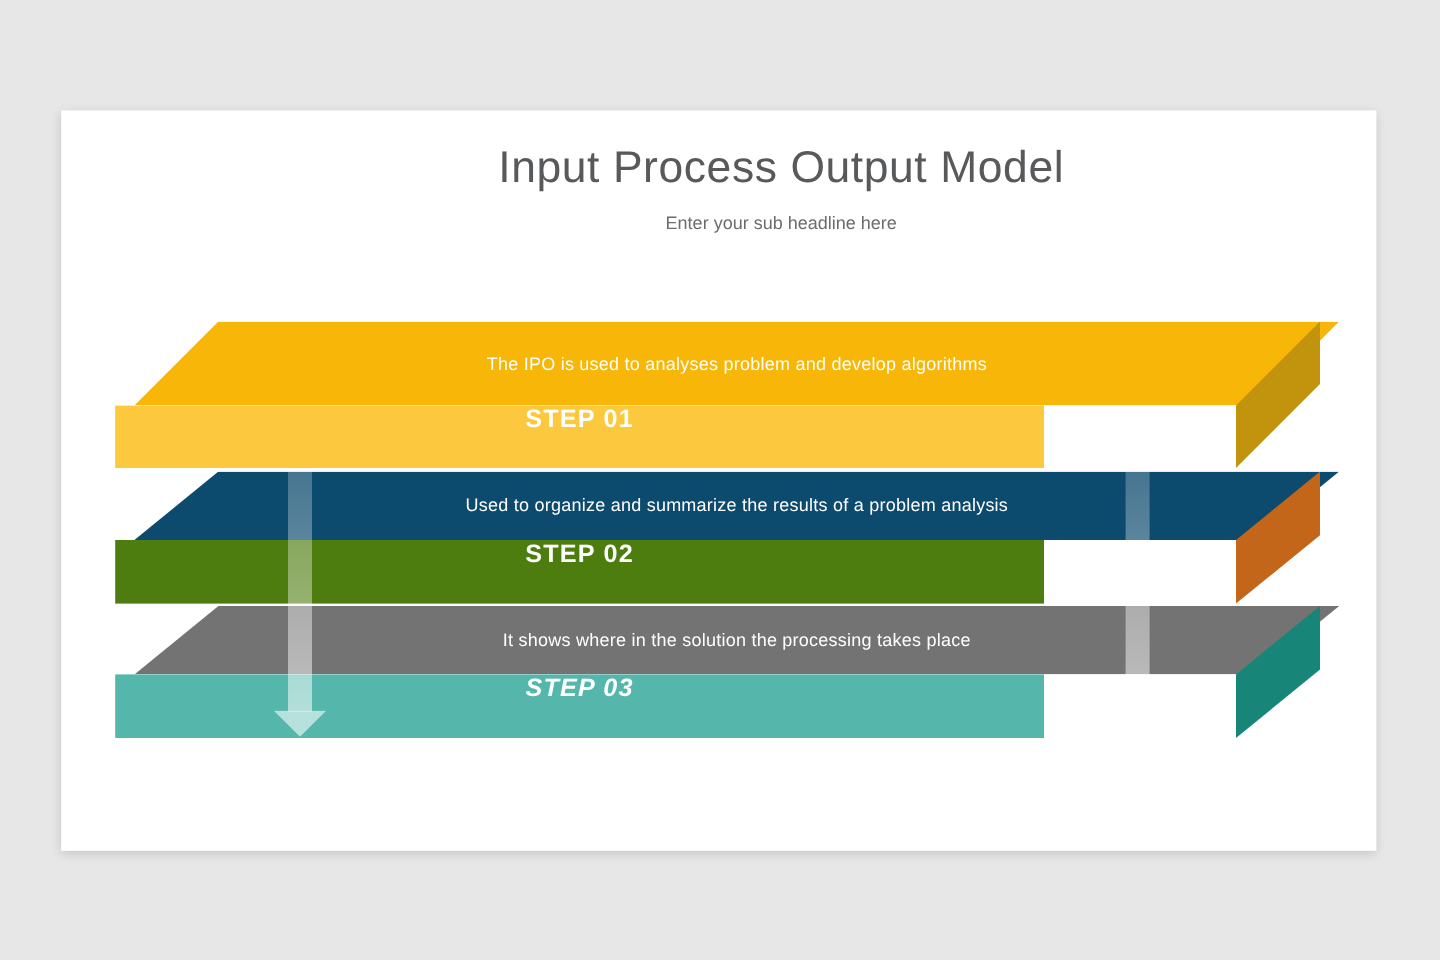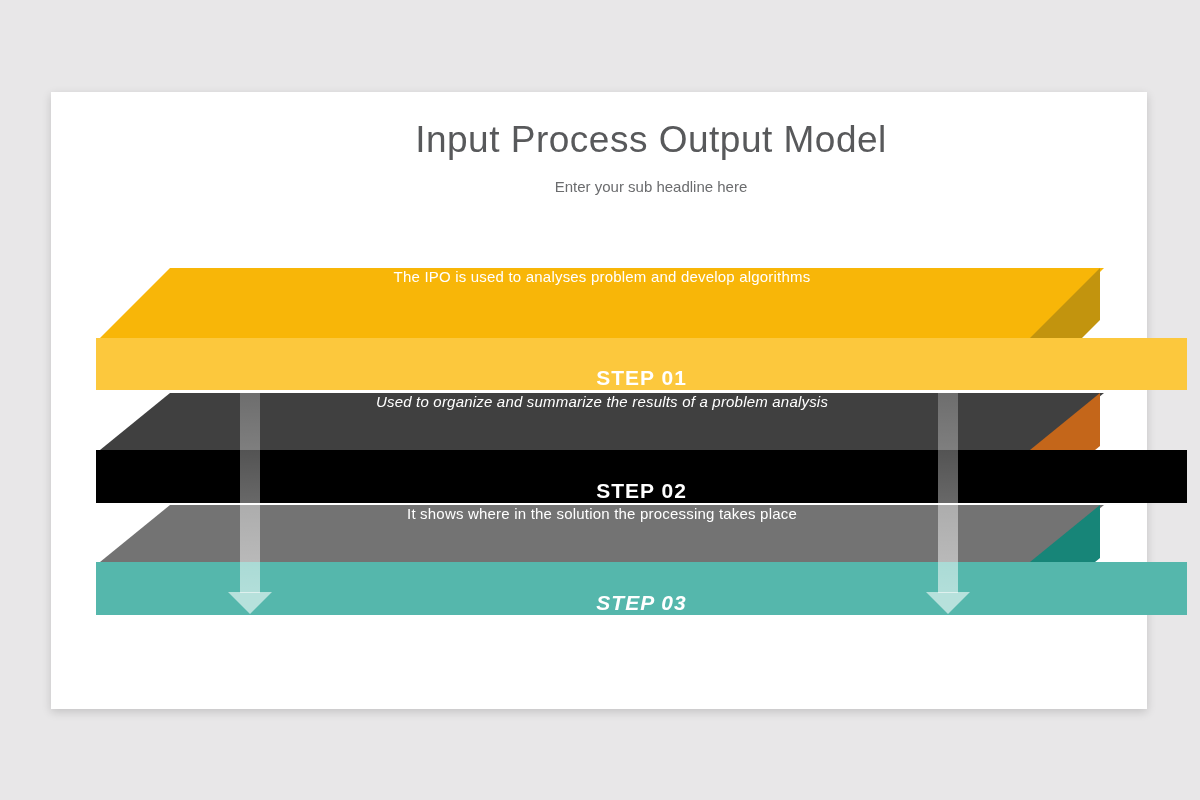--- a/index.html
+++ b/index.html
@@ -44,35 +44,35 @@
     position: absolute;
     left: 96px;
     width: 1004px;
   }
   .layer-0 { top: 268px; height: 122px; }
   .layer-1 { top: 393px; height: 110px; }
   .layer-2 { top: 505px; height: 110px; }
 
   .face-top {
     position: absolute;
-    left: 4px; top: 0;
+    left: 16px; top: 0;
     width: 1004px;
     display: flex;
-    align-items: flex-start;
+    align-items: center;
     justify-content: center;
   }
   .layer-0 .face-top { height: 70px; clip-path: polygon(70px 0, 100% 0, 934px 100%, 0 100%); }
   .layer-1 .face-top, .layer-2 .face-top { height: 57px; clip-path: polygon(70px 0, 100% 0, 934px 100%, 0 100%); }
 
   .face-front {
     position: absolute;
     left: 0;
-    width: 1091px;
+    width: 774px;
     display: flex;
-    align-items: flex-end;
+    align-items: flex-start;
     justify-content: center;
   }
   .layer-0 .face-front { top: 70px; height: 52px; }
   .layer-1 .face-front, .layer-2 .face-front { top: 57px; height: 53px; }
 
   .face-side {
     position: absolute;
     left: 934px; top: 0;
     width: 70px;
     height: 100%;
@@ -132,25 +132,25 @@
   <div class="face-top" style="background: rgb(248, 182, 8);">
     <span class="layer-desc">The IPO is used to analyses problem and develop algorithms</span>
   </div>
   <div class="face-side" style="background: rgb(194, 148, 14);"></div>
   <div class="face-front" style="background: rgb(252, 200, 61);">
     <span class="step-label">STEP 01</span>
   </div>
 </div>
 
 <div class="layer layer-1">
-  <div class="face-top" style="background: #404040; font-style: italic;">
+  <div class="face-top" style="background: #0c4a6e;">
     <span class="layer-desc">Used to organize and summarize the results of a problem analysis</span>
   </div>
   <div class="face-side" style="background: rgb(196, 102, 26);"></div>
-  <div class="face-front" style="background: #000000;">
+  <div class="face-front" style="background: #4d7c0f;">
     <span class="step-label">STEP 02</span>
   </div>
 </div>
 
 <div class="layer layer-2">
   <div class="face-top" style="background: #737373;">
     <span class="layer-desc">It shows where in the solution the processing takes place</span>
   </div>
   <div class="face-side" style="background: rgb(23, 133, 120);"></div>
   <div class="face-front" style="background: rgb(85, 183, 172); font-style: italic;">

